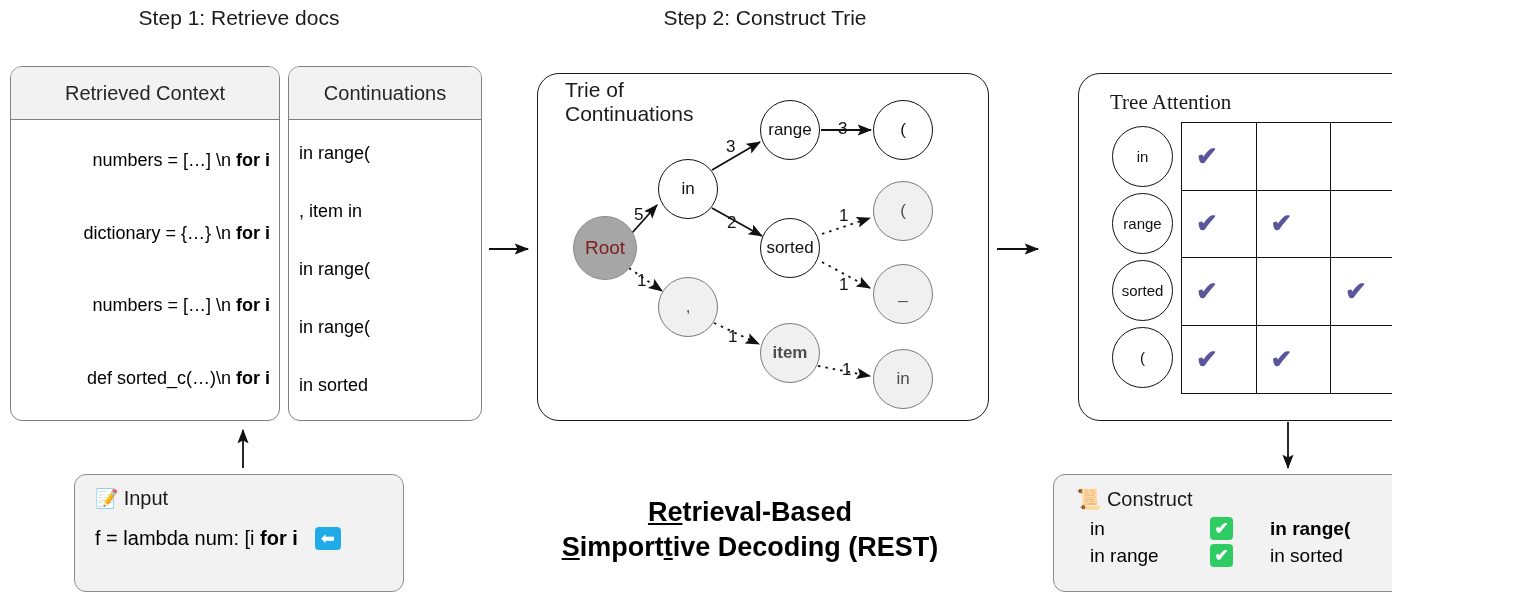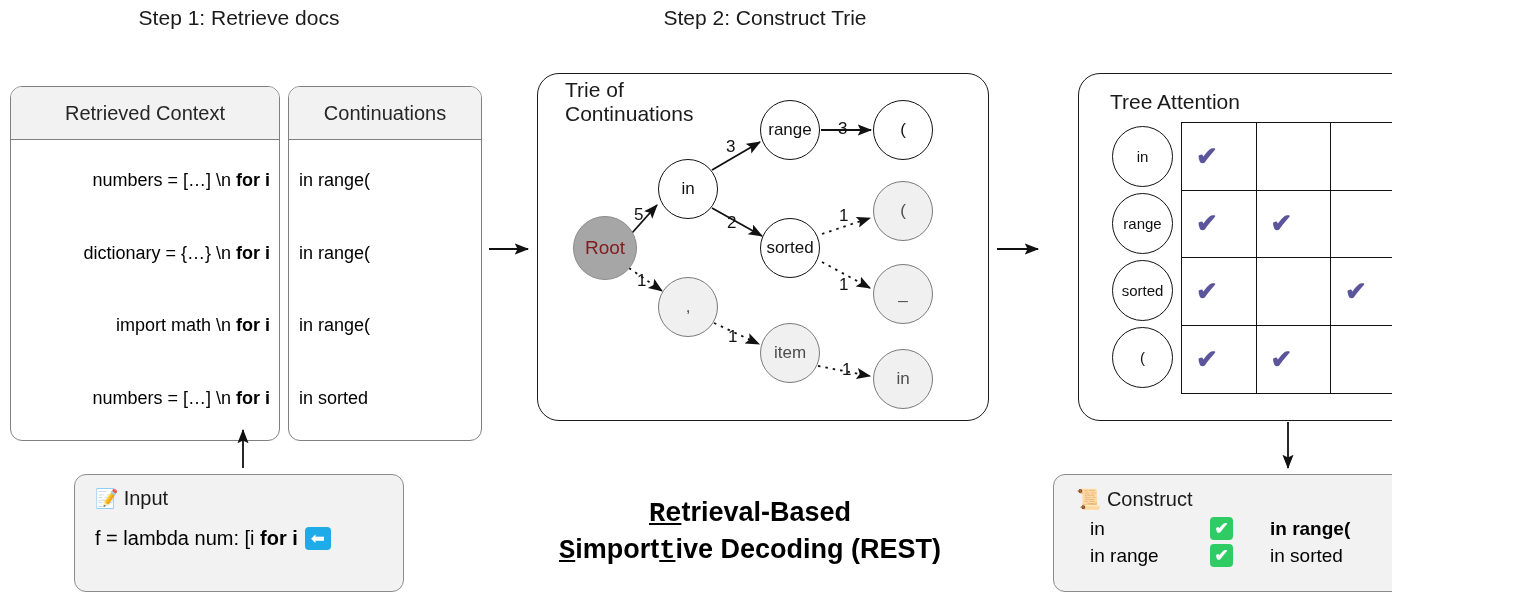--- a/index.html
+++ b/index.html
@@ -22,21 +22,21 @@
     position: absolute;
     font-size: 21px;
     color: #1a1a1a;
     white-space: nowrap;
     text-align: center;
   }
   
   .panel1 {
     position: absolute;
     left: 10px;
-    top: 86px;
+    top: 66px;
     width: 472px;
     height: 355px;
   }
   .tbl {
     position: absolute;
     top: 0;
     height: 100%;
     border: 1.6px solid #808080;
     border-radius: 12px;
     background: #ffffff;
@@ -97,21 +97,21 @@
     color: #1a1a1a;
     display: flex;
     align-items: center;
     gap: 5px;
   }
   .inputbox .code {
     font-size: 20px;
     margin-top: 17px;
     display: flex;
     align-items: center;
-    gap: 7px;
+    gap: 17px;
     white-space: nowrap;
   }
   .memo-icon { font-size: 19px; line-height: 1; }
   .arrow-badge {
     display: inline-flex;
     align-items: center;
     justify-content: center;
     width: 26px;
     height: 23px;
     background: #1fabe8;
@@ -228,21 +228,21 @@
     position: absolute;
     left: 490px;
     top: 495px;
     width: 520px;
     text-align: center;
     font-size: 27px;
     font-weight: bold;
     line-height: 1.28;
     color: #000;
   }
-  .u { text-decoration: underline; font-family: Liberation Mono, monospace; }
+  .u { text-decoration: underline; }
 
   svg.overlay {
     position: absolute;
     left: 0; top: 0;
     width: 1529px; height: 606px;
     pointer-events: none;
   }
 </style>
 </head>
 <body>
@@ -252,29 +252,30 @@
   <div class="step-title" style="left:0px; top:6px; width:478px;">Step 1: Retrieve docs</div>
   <div class="step-title" style="left:530px; top:6px; width:470px;">Step 2: Construct Trie</div>
 
   <div class="panel1">
 
     <div class="tbl left">
       <div class="tbl-head">Retrieved Context</div>
       <div class="tbl-body">
         <div class="ctx-row"><span>numbers = […] \n </span><span class="bold">for i</span></div>
         <div class="ctx-row"><span>dictionary = {…} \n </span><span class="bold">for i</span></div>
-        <div class="ctx-row"><span>import math \n </span><span class="bold">for i</span></div>
         <div class="ctx-row"><span>numbers = […] \n </span><span class="bold">for i</span></div>
+        <div class="ctx-row"><span>def sorted_c(…)\n </span><span class="bold">for i</span></div>
       </div>
     </div>
 
     <div class="tbl right">
       <div class="tbl-head">Continuations</div>
       <div class="tbl-body">
         <div class="cont-row">in range(</div>
+        <div class="cont-row">, item in</div>
         <div class="cont-row">in range(</div>
         <div class="cont-row">in range(</div>
         <div class="cont-row">in sorted</div>
       </div>
     </div>
   </div>
 
   <div class="inputbox">
     <div class="label">
       <span class="memo-icon">📝</span>
@@ -318,35 +319,35 @@
   </svg>
 
   <div class="node root" style="left:573px; top:216px; width:64px; height:64px;">Root</div>
   <div class="node solid" style="left:658px; top:159px; width:60px; height:60px;">in</div>
   <div class="node solid" style="left:760px; top:100px; width:60px; height:60px;">range</div>
   <div class="node solid" style="left:873px; top:100px; width:60px; height:60px;">(</div>
   <div class="node solid" style="left:760px; top:218px; width:60px; height:60px;">sorted</div>
   <div class="node faded" style="left:873px; top:181px; width:60px; height:60px;">(</div>
   <div class="node faded" style="left:873px; top:264px; width:60px; height:60px;">_</div>
   <div class="node faded" style="left:658px; top:277px; width:60px; height:60px;">,</div>
-  <div class="node faded" style="left:760px; top:323px; width:60px; height:60px;">item</div>
+  <div class="node faded" style="left:760px; top:323px; width:60px; height:60px;font-weight:bold;">item</div>
   <div class="node faded" style="left:873px; top:349px; width:60px; height:60px;">in</div>
 
   <div class="edge-label" style="left:634px; top:205px;">5</div>
   <div class="edge-label" style="left:726px; top:137px;">3</div>
   <div class="edge-label" style="left:838px; top:119px;">3</div>
   <div class="edge-label" style="left:727px; top:213px;">2</div>
   <div class="edge-label" style="left:839px; top:206px;">1</div>
   <div class="edge-label" style="left:839px; top:275px;">1</div>
   <div class="edge-label" style="left:637px; top:271px;">1</div>
   <div class="edge-label" style="left:728px; top:327px;">1</div>
   <div class="edge-label" style="left:842px; top:360px;">1</div>
 
   <div class="bigpanel" style="left:1078px; top:73px; width:449px; height:348px;"></div>
-  <div class="panel-label" style="left:1110px; top:90px;">Tree Attention</div>
+  <div class="panel-label" style="left:1110px; top:90px;font-family:Liberation Serif, serif;">Tree Attention</div>
 
   <div class="node solid" style="left:1112px; top:126px; width:61px; height:61px; font-size:15px;">in</div>
   <div class="node solid" style="left:1112px; top:193px; width:61px; height:61px; font-size:15px;">range</div>
   <div class="node solid" style="left:1112px; top:260px; width:61px; height:61px; font-size:15px;">sorted</div>
   <div class="node solid" style="left:1112px; top:327px; width:61px; height:61px; font-size:15px;">(</div>
 
   <div class="matrix" style="left:1181px; top:122px; width:300px; height:272px;">
     <div class="mcell">✔</div>
     <div class="mcell"></div>
     <div class="mcell"></div>

